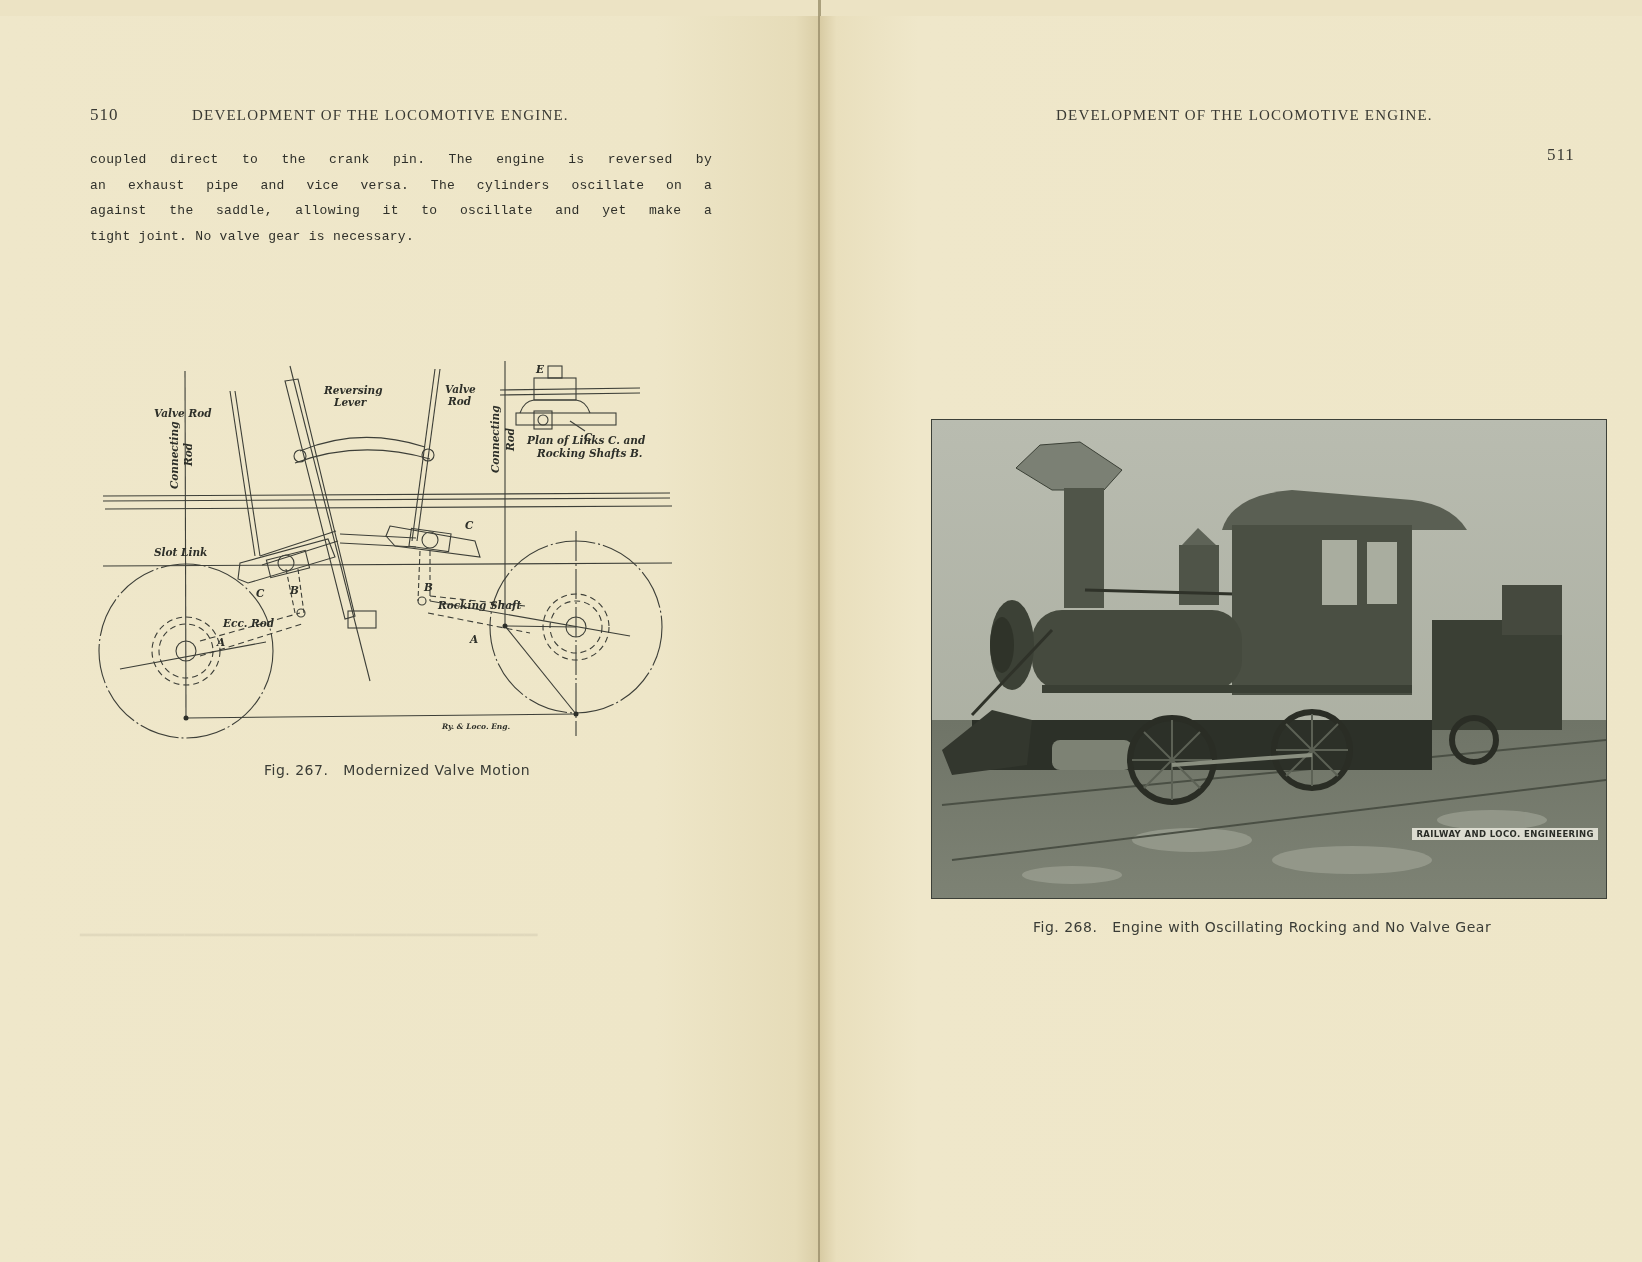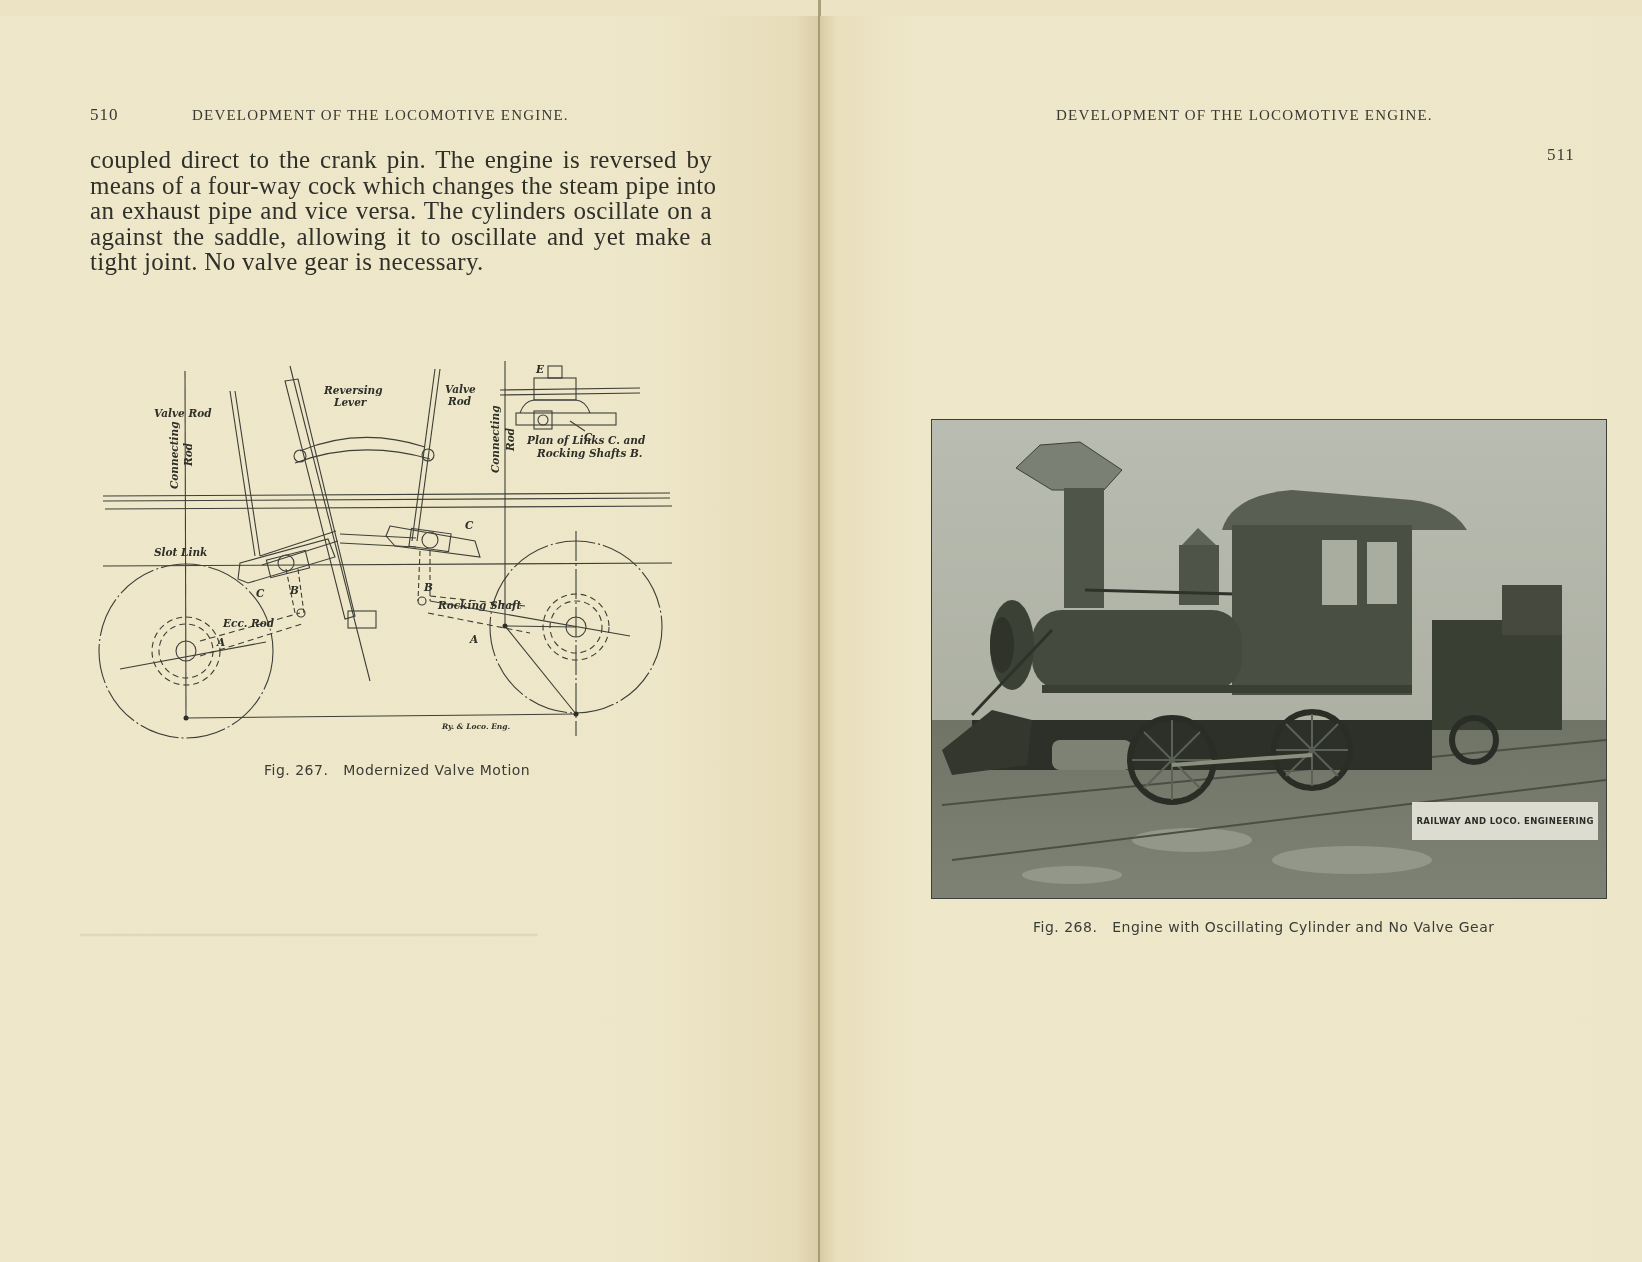--- a/index.html
+++ b/index.html
@@ -4,42 +4,41 @@
 <style>
   html, body { margin:0; padding:0; }
   body { width:1642px; height:1262px; overflow:hidden; background:#ece3c4; position:relative; font-family:"Liberation Serif", serif; }
   .spread { position:absolute; left:0; top:0; width:1642px; height:1262px; }
   .page { position:absolute; top:16px; height:1262px; }
   .page-left { left:0; width:820px; background:linear-gradient(90deg,#efe7ca 0%,#eee6c8 80%,#e6dcb9 97%,#d9cda6 100%); }
   .page-right { left:820px; width:822px; background:linear-gradient(90deg,#d8cba3 0%,#e9dfbd 2%,#efe7ca 12%,#eee6c8 100%); }
   .gutter { position:absolute; left:818px; top:0; width:3px; height:1262px; background:#9a8f6c; opacity:.8; }
   .running-head { position:absolute; top:91px; font-size:15px; letter-spacing:1.2px; color:#3a3a34; font-family:"Liberation Serif", serif; }
   .folio { position:absolute; top:89px; font-size:17px; color:#3a3a34; letter-spacing:1px; }
-  .body-text { position:absolute; left:90px; top:131px; width:622px; font-size:25px; line-height:25.6px; color:#2f302a; text-align:justify; font-family:Liberation Serif, serif; letter-spacing:.3px; }
+  .body-text { position:absolute; left:90px; top:131px; width:622px; font-size:13px; line-height:25.6px; color:#2f302a; text-align:justify; font-family:Liberation Mono, monospace; letter-spacing:.3px; }
   .body-text span.line { display:block; text-align:justify; text-align-last:justify; white-space:nowrap; }
   .body-text span.line.last { text-align-last:left; }
   .fig-caption { position:absolute; font-family:"DejaVu Sans", sans-serif; font-size:14px; color:#3a3c36; letter-spacing:.5px; }
   .diagram { position:absolute; left:90px; top:335px; width:600px; height:395px; }
   .photo-frame { position:absolute; left:931px; top:403px; width:674px; height:478px; border:1.5px solid #3c4038; background:#9ea295; overflow:hidden; }
   .bleed { position:absolute; color:#6d6a58; opacity:.10; font-family:"Liberation Serif", serif; transform:scaleX(-1); white-space:nowrap; }
   .bleed-line { font-size:17px; }
-  .photo-credit { position:absolute; right:8px; bottom:58px; background:#dcdcd0; color:#2a2d27; font-family:"DejaVu Sans", sans-serif; font-size:8.5px; font-weight:bold; letter-spacing:.4px; padding:14px 4px; }
+  .photo-credit { position:absolute; right:8px; bottom:58px; background:#dcdcd0; color:#2a2d27; font-family:"DejaVu Sans", sans-serif; font-size:8.5px; font-weight:bold; letter-spacing:.4px; padding:1px 4px; }
 </style>
 </head>
 <body>
 
 <div class="spread">
 
   <div class="page page-left">
     <div class="folio" style="left:90px;">510</div>
     <div class="running-head" style="left:192px;">DEVELOPMENT OF THE LOCOMOTIVE ENGINE.</div>
 
     <div class="body-text">
       <span class="line">coupled direct to the crank pin.  The engine is reversed by</span>
-      <span class="line">means of a four-way cock which changes the steam pipe into</span>
       <span class="line">an exhaust pipe and vice versa.  The cylinders oscillate on a</span>
       <span class="line">against the saddle, allowing it to oscillate and yet make a</span>
       <span class="line last">tight joint.  No valve gear is necessary.</span>
     </div>
 
     <svg class="diagram" viewBox="0 0 600 395" xmlns="http://www.w3.org/2000/svg">
       <g fill="none" stroke="#3d3f38" stroke-width="1.1">
 
         <line x1="13" y1="145" x2="580" y2="142"></line>
         <line x1="13" y1="150" x2="580" y2="147"></line>
@@ -234,16 +233,16 @@
           <line x1="354" y1="304" x2="406" y2="356"></line>
             <line x1="406" y1="304" x2="354" y2="356"></line>
         </g>
         <line x1="240" y1="345" x2="380" y2="335" stroke="#8a8f80" stroke-width="4"></line>
       </svg>
       <div class="photo-credit">RAILWAY AND LOCO. ENGINEERING</div>
     </div>
 
     <div class="fig-caption" style="left:213px; top:903px;">
       <span>Fig. 268.</span>&nbsp;&nbsp;
-      <span>Engine with Oscillating Cylinder and No Valve Gear</span>
+      <span>Engine with Oscillating Rocking and No Valve Gear</span>
     </div>
   </div>
 </div>
 
 </body></html>

